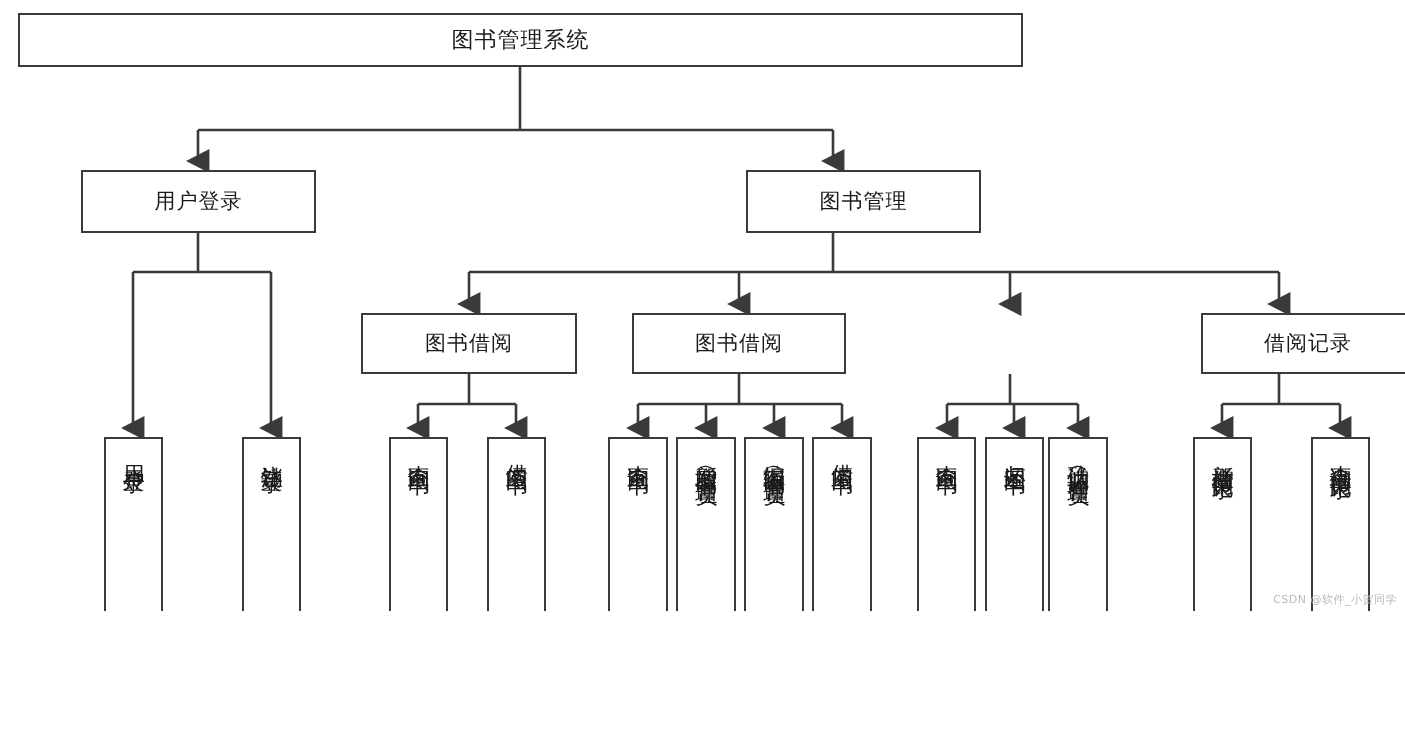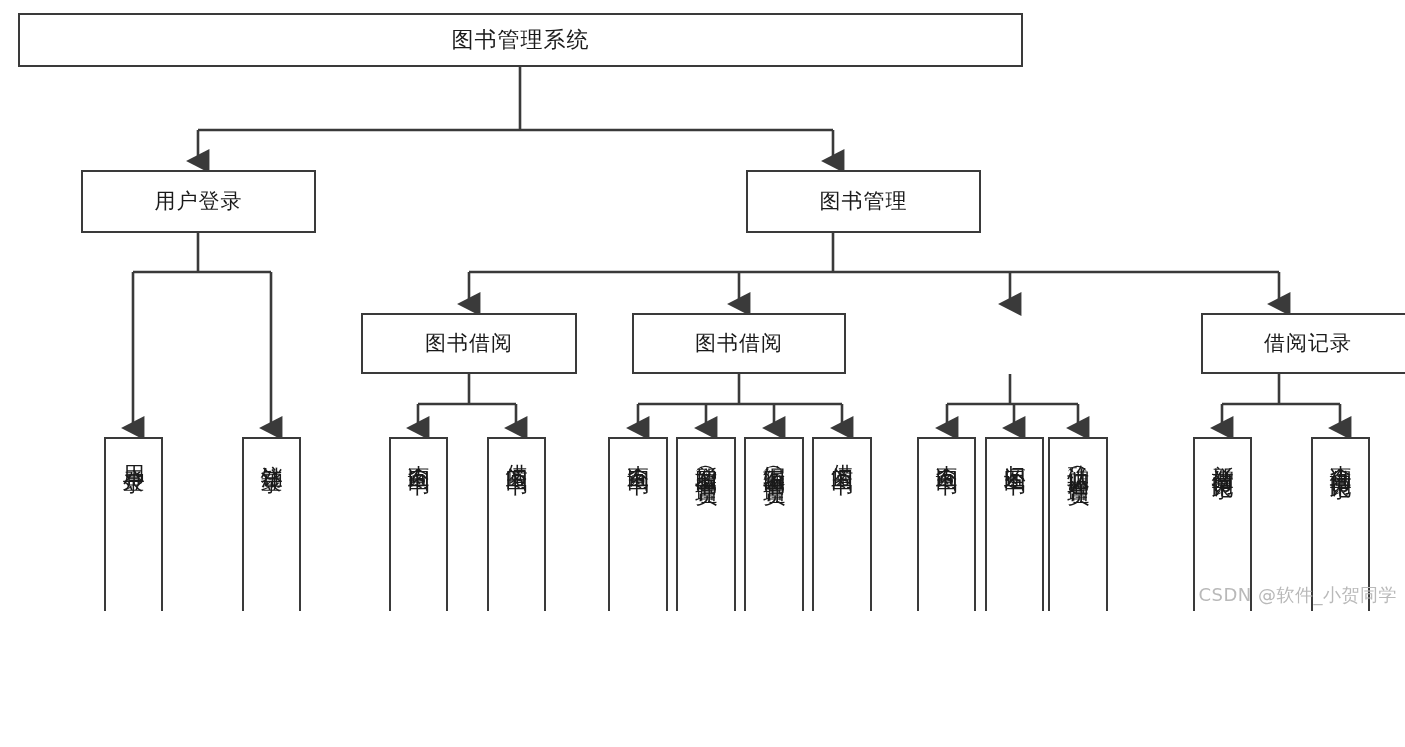--- a/index.html
+++ b/index.html
@@ -64,21 +64,21 @@
     text-orientation: upright;
     font-size: 22px;
     line-height: 1.12;
     letter-spacing: 3px;
     white-space: nowrap;
   }
   .watermark {
     position: absolute;
     right: 8px;
     bottom: 4px;
-    font-size: 18px;
+    font-size: 11px;
     color: #b9b9b9;
     white-space: nowrap;
     z-index: 5;
     letter-spacing: 0.5px;
   }
 </style>
 </head>
 <body>
 
 <div id="diagram-root">

